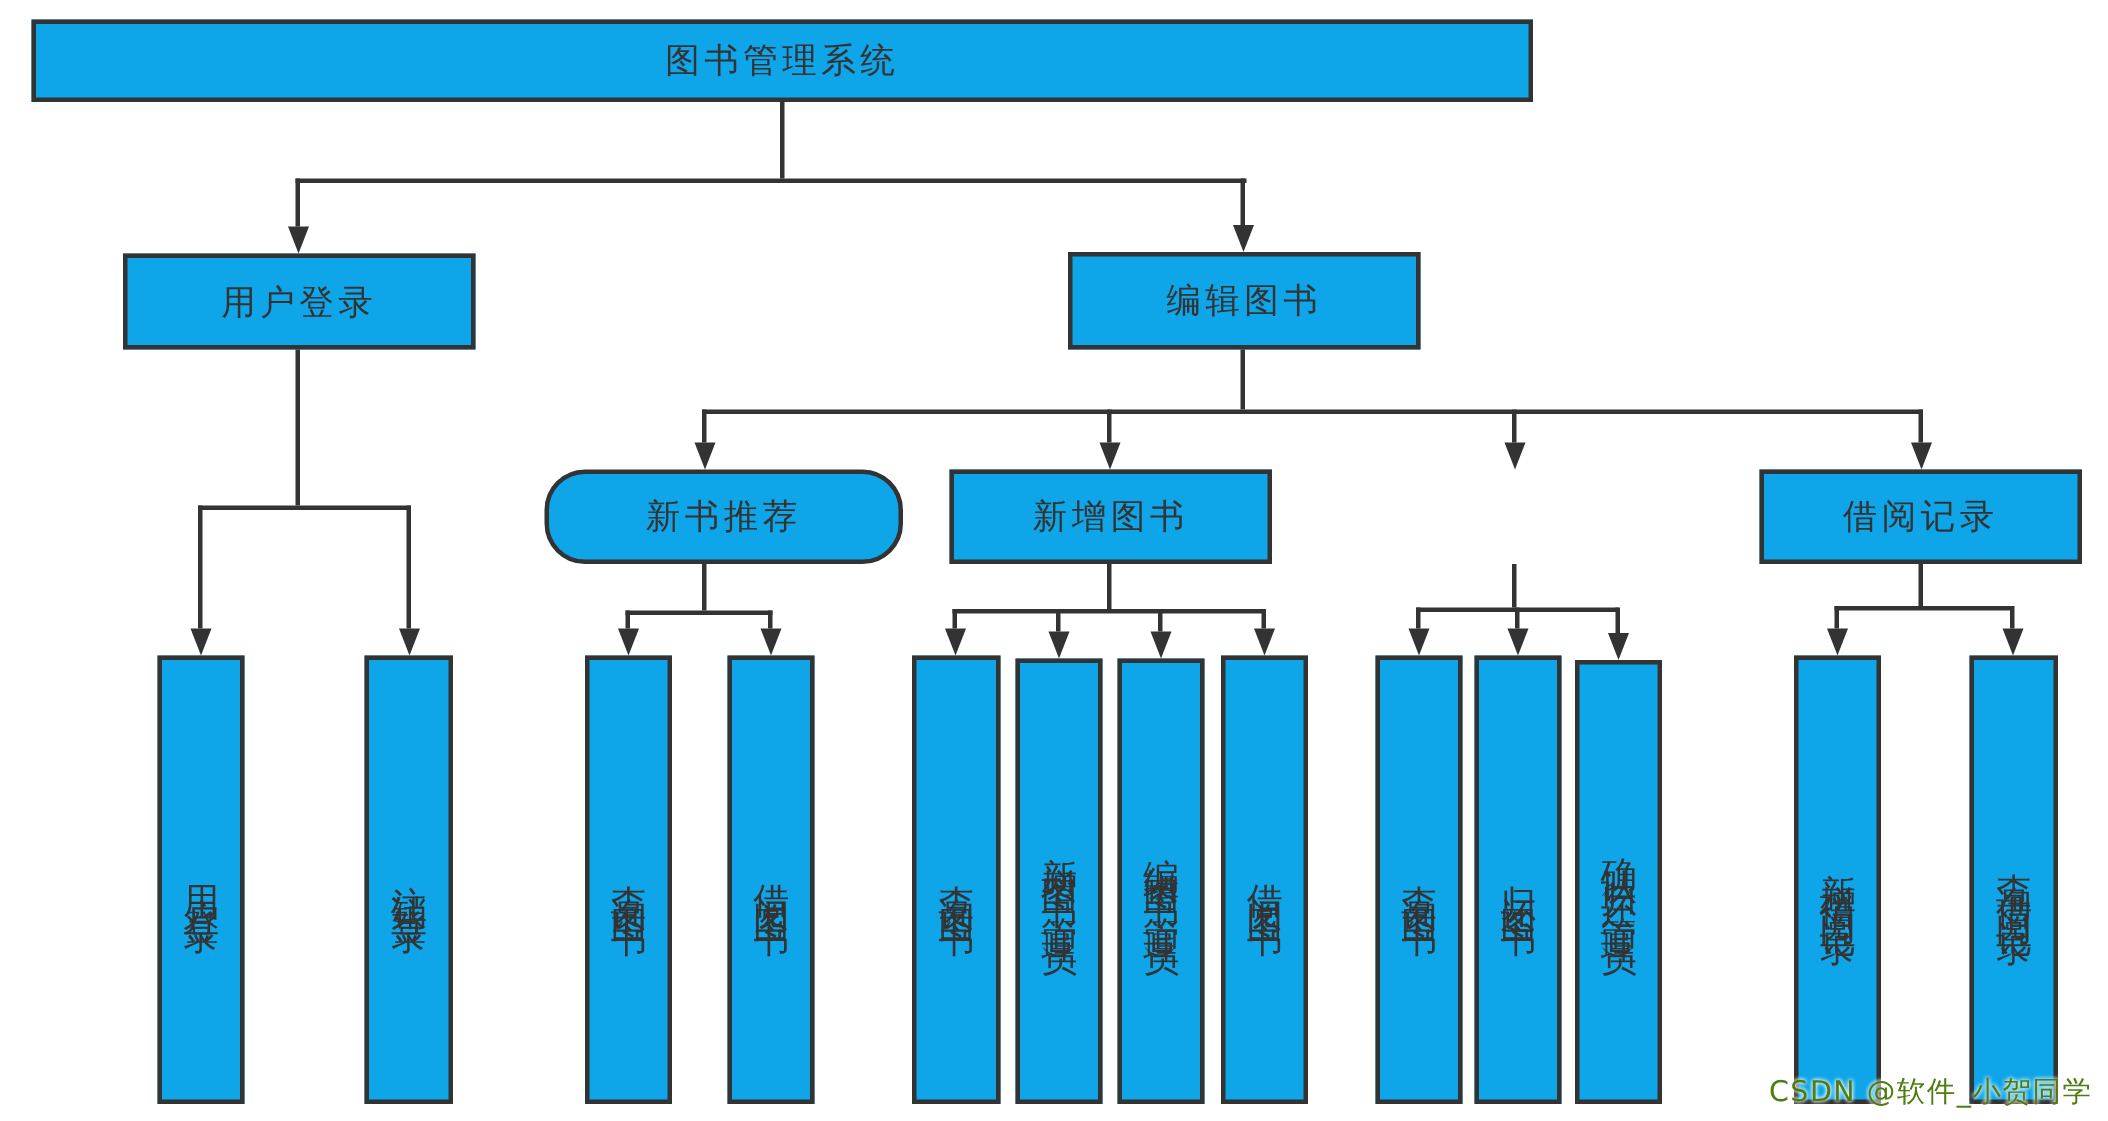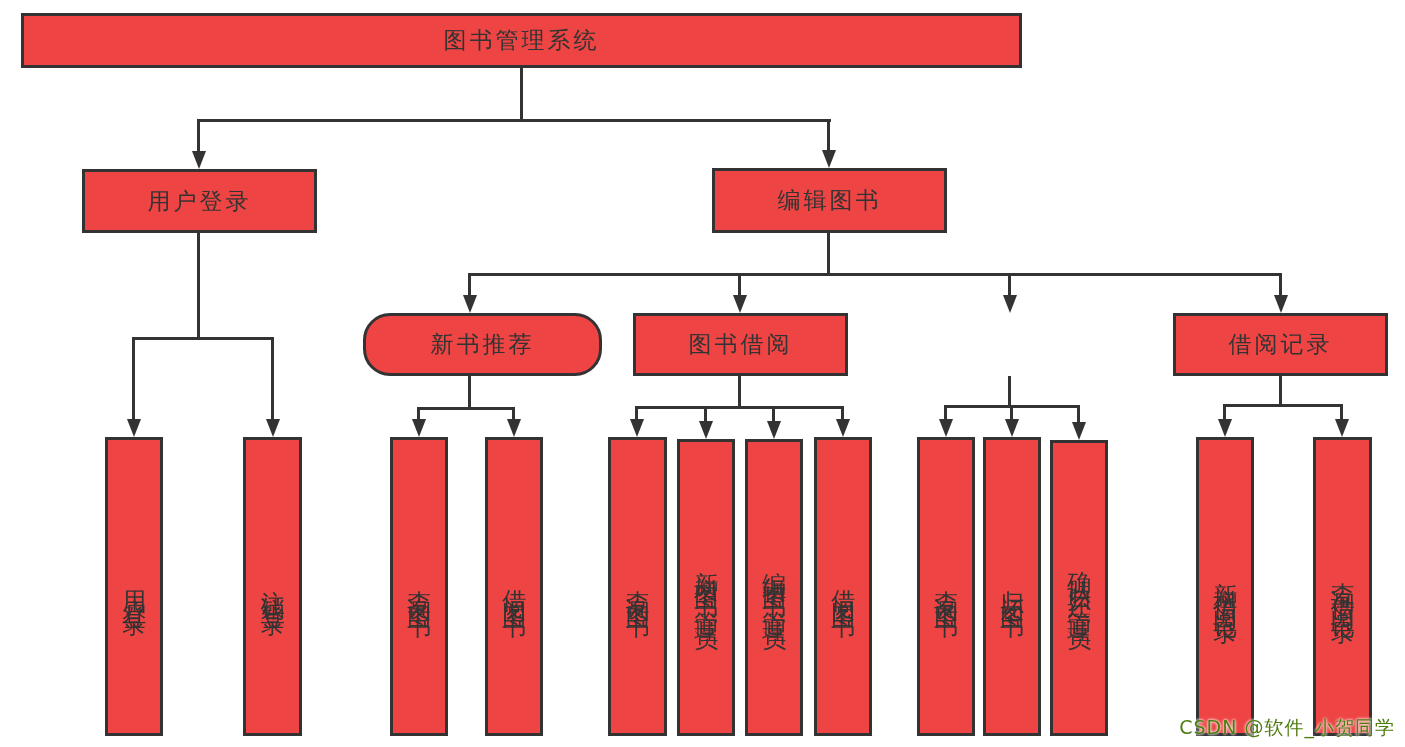--- a/index.html
+++ b/index.html
@@ -1,21 +1,21 @@
 <!DOCTYPE html>
 <html><head>
 <meta charset="utf-8">
 <style>
   html,body{margin:0;padding:0;background:#ffffff;}
   body{font-family:"DejaVu Sans","Liberation Sans",sans-serif;}
   #stage{position:relative;width:1405px;height:747px;background:#ffffff;overflow:hidden;}
 
   .box{
     position:absolute;
-    background:#ef4444;
+    background:#0ea5e9;
     border:3px solid #333333;
     box-sizing:border-box;
     display:flex;
     align-items:center;
     justify-content:center;
     color:#333333;
   }
   .hlabel{
     font-size:23px;
     letter-spacing:3px;
@@ -70,21 +70,21 @@
 
   <div class="box" style="left:712px;top:168px;width:235px;height:65px;">
     <span class="hlabel">编辑图书</span>
   </div>
 
   <div class="box" style="left:363px;top:313px;width:239px;height:63px;border-radius:27px;">
     <span class="hlabel">新书推荐</span>
   </div>
 
   <div class="box" style="left:633px;top:313px;width:215px;height:63px;">
-    <span class="hlabel">图书借阅</span>
+    <span class="hlabel">新增图书</span>
   </div>
 
 
   <div class="box" style="left:1173px;top:313px;width:215px;height:63px;">
     <span class="hlabel">借阅记录</span>
   </div>
 
   <div class="box vbox" style="left:105px;top:437px;width:58px;height:299px;">
     <span class="vlabel">用户登录</span>
   </div>

